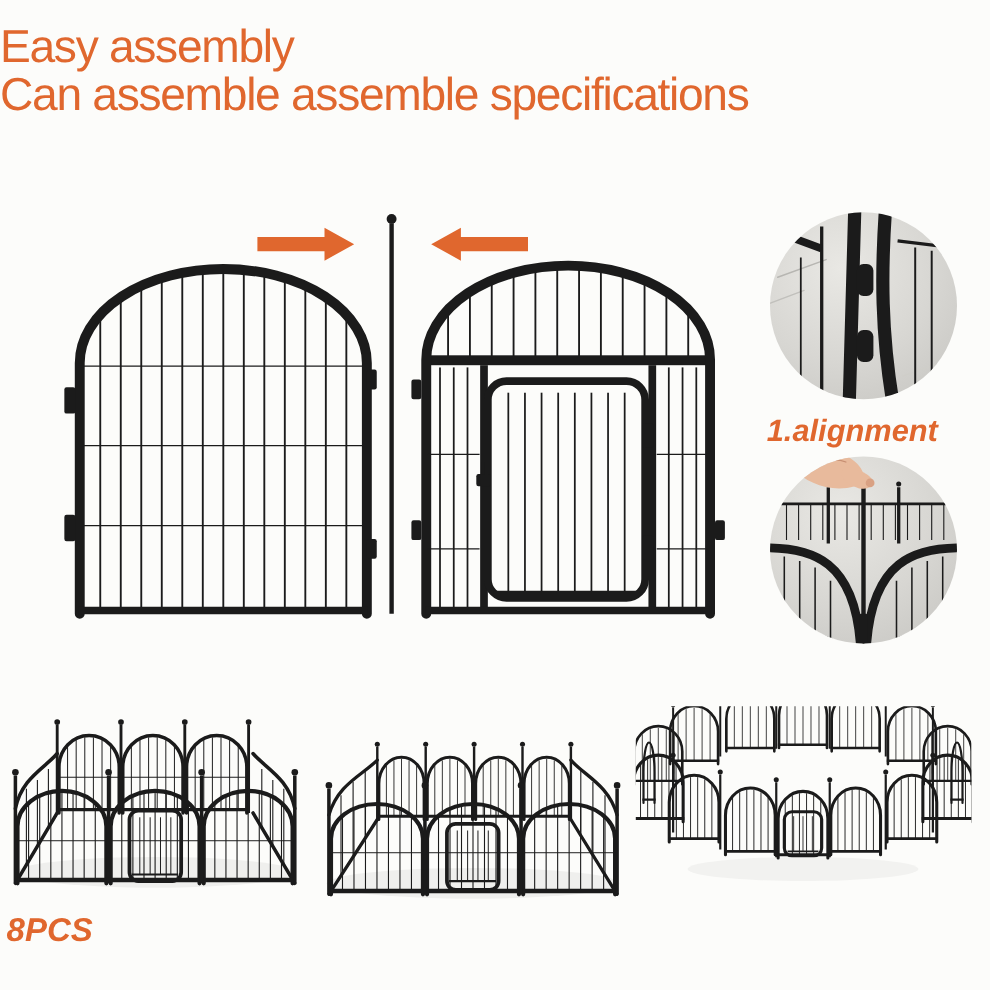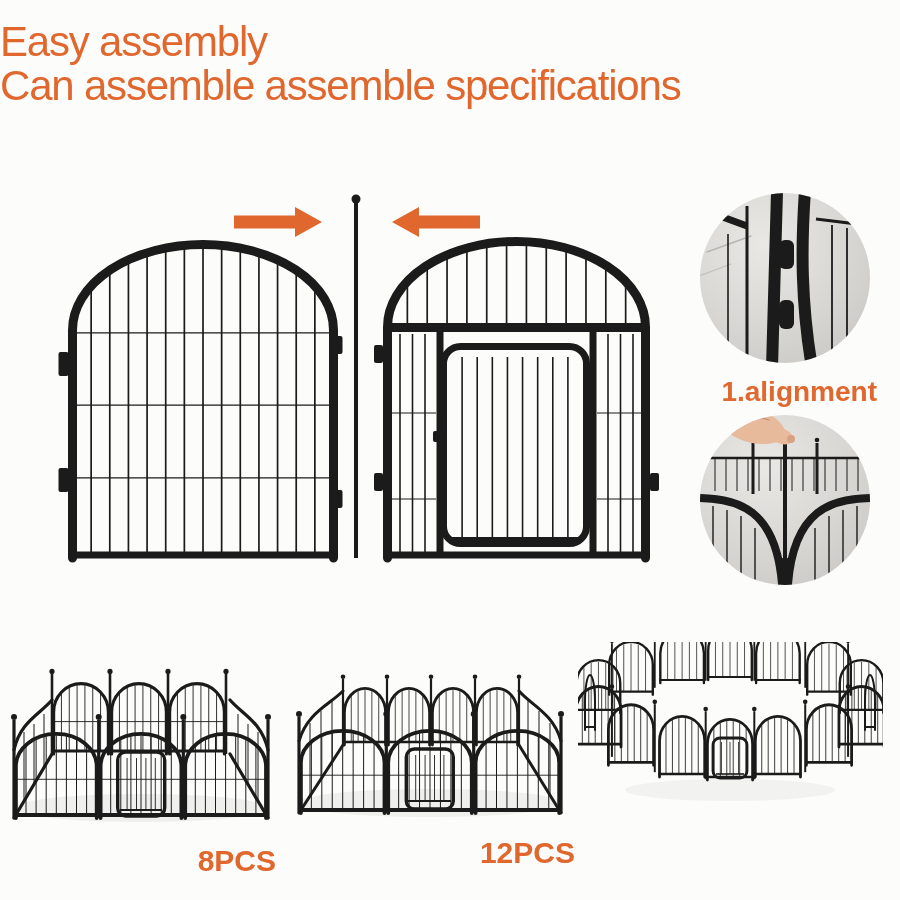--- a/index.html
+++ b/index.html
@@ -1,20 +1,20 @@
 <!DOCTYPE html>
 <html><head>
 <meta charset="utf-8">
 <style>
   html,body{margin:0;padding:0;background:#fff;}
   .page{position:relative;width:900px;height:900px;background:#fcfcfa;font-family:"Liberation Sans",sans-serif;overflow:hidden;}
   .title{position:absolute;left:0;top:20px;width:100%;text-align:left;color:var(--accent,#E0672E);font-weight:normal;letter-spacing:-1.2px;}
   .title .l1,.title .l2{font-size:42px;line-height:44px;}
   figure{margin:0;position:absolute;}
-  figcaption{width:100%;text-align:right;font-weight:bold;color:var(--accent,#E0672E);}
+  figcaption{width:100%;text-align:left;font-weight:bold;color:var(--accent,#E0672E);font-style:italic;}
   .step-caption{font-size:28px;margin-top:6px;}
   .cfg-caption{font-size:30px;margin-top:10px;}
   svg{display:block;}
   .abs{position:absolute;}
 </style>
 </head>
 <body>
 
 <div class="page" style="--accent: #E0672E;">
   <header class="title">
@@ -178,21 +178,21 @@
           <g>
             <path d="M 24,14 C 36,-2 64,-6 78,6 C 90,15 92,26 80,30 C 60,36 36,28 24,14 Z" fill="#E8BA9C"></path>
             <path d="M 70,12 Q 93,16 97,26 Q 95,34 84,32 Q 70,28 68,19 Z" fill="#E8BA9C"></path>
             <circle cx="94" cy="27" r="4" fill="#d9a183"></circle>
             <path d="M 52,8 Q 62,4 72,8" fill="none" stroke="#c78f72" stroke-width="1.2" stroke-linecap="round" stroke-linejoin="round"></path>
           </g>
         </g>
       </svg>
   </figure>
 
-  <figure style="left:6px;top:656px;width:270px">
+  <figure style="left:6px;top:641px;width:270px">
     <svg id="cfg8-svg" width="270" height="178" viewBox="0 0 270 178">
         <ellipse cx="135" cy="152" rx="127" ry="14" fill="rgba(0,0,0,0.05)"></ellipse>
         <g transform="translate(46,26)">
           <line x1="9.428571428571429" y1="11.696175361911365" x2="9.428571428571429" y2="69" stroke="#1B1B1B" stroke-width="0.9"></line>
           <line x1="17.257142857142856" y1="5.863533660793603" x2="17.257142857142856" y2="69" stroke="#1B1B1B" stroke-width="0.9"></line>
           <line x1="25.085714285714285" y1="3.39375135498706" x2="25.085714285714285" y2="69" stroke="#1B1B1B" stroke-width="0.9"></line>
           <line x1="32.91428571428571" y1="3.39375135498706" x2="32.91428571428571" y2="69" stroke="#1B1B1B" stroke-width="0.9"></line>
           <line x1="40.74285714285715" y1="5.86353366079361" x2="40.74285714285715" y2="69" stroke="#1B1B1B" stroke-width="0.9"></line>
           <line x1="48.57142857142857" y1="11.696175361911365" x2="48.57142857142857" y2="69" stroke="#1B1B1B" stroke-width="0.9"></line>
           <line x1="2.6" y1="39.6" x2="55.4" y2="39.6" stroke="#1B1B1B" stroke-width="0.9"></line>
@@ -396,21 +396,20 @@
         <line x1="123" y1="156" x2="166" y2="156" stroke="#1B1B1B" stroke-width="2"></line>
         <line x1="14" y1="72" x2="14" y2="168" stroke="#1B1B1B" stroke-width="3.2"></line>
         <circle cx="14" cy="69" r="3" fill="#1B1B1B"></circle>
         <line x1="101.3" y1="72" x2="101.3" y2="168" stroke="#1B1B1B" stroke-width="3.2"></line>
         <circle cx="101.3" cy="69" r="3" fill="#1B1B1B"></circle>
         <line x1="188.7" y1="72" x2="188.7" y2="168" stroke="#1B1B1B" stroke-width="3.2"></line>
         <circle cx="188.7" cy="69" r="3" fill="#1B1B1B"></circle>
         <line x1="276" y1="72" x2="276" y2="168" stroke="#1B1B1B" stroke-width="3.2"></line>
         <circle cx="276" cy="69" r="3" fill="#1B1B1B"></circle>
       </svg>
-    <figcaption class="cfg-caption">12PCS</figcaption>
   </figure>
 
   <figure style="left:578px;top:642px;width:305px">
     <svg id="cfg16-svg" width="305" height="185" viewBox="0 0 305 185">
         <ellipse cx="152" cy="148" rx="105" ry="11" fill="rgba(0,0,0,0.04)"></ellipse>
         <g transform="translate(128.99999999999997,-16)">
           <line x1="8.466666666666665" y1="8.582276573251622" x2="8.466666666666665" y2="51" stroke="#1B1B1B" stroke-width="0.75"></line>
           <line x1="15.73333333333333" y1="4.021111139454337" x2="15.73333333333333" y2="51" stroke="#1B1B1B" stroke-width="0.75"></line>
           <line x1="22.999999999999996" y1="2.6999999999999993" x2="22.999999999999996" y2="51" stroke="#1B1B1B" stroke-width="0.75"></line>
           <line x1="30.266666666666662" y1="4.021111139454334" x2="30.266666666666662" y2="51" stroke="#1B1B1B" stroke-width="0.75"></line>

